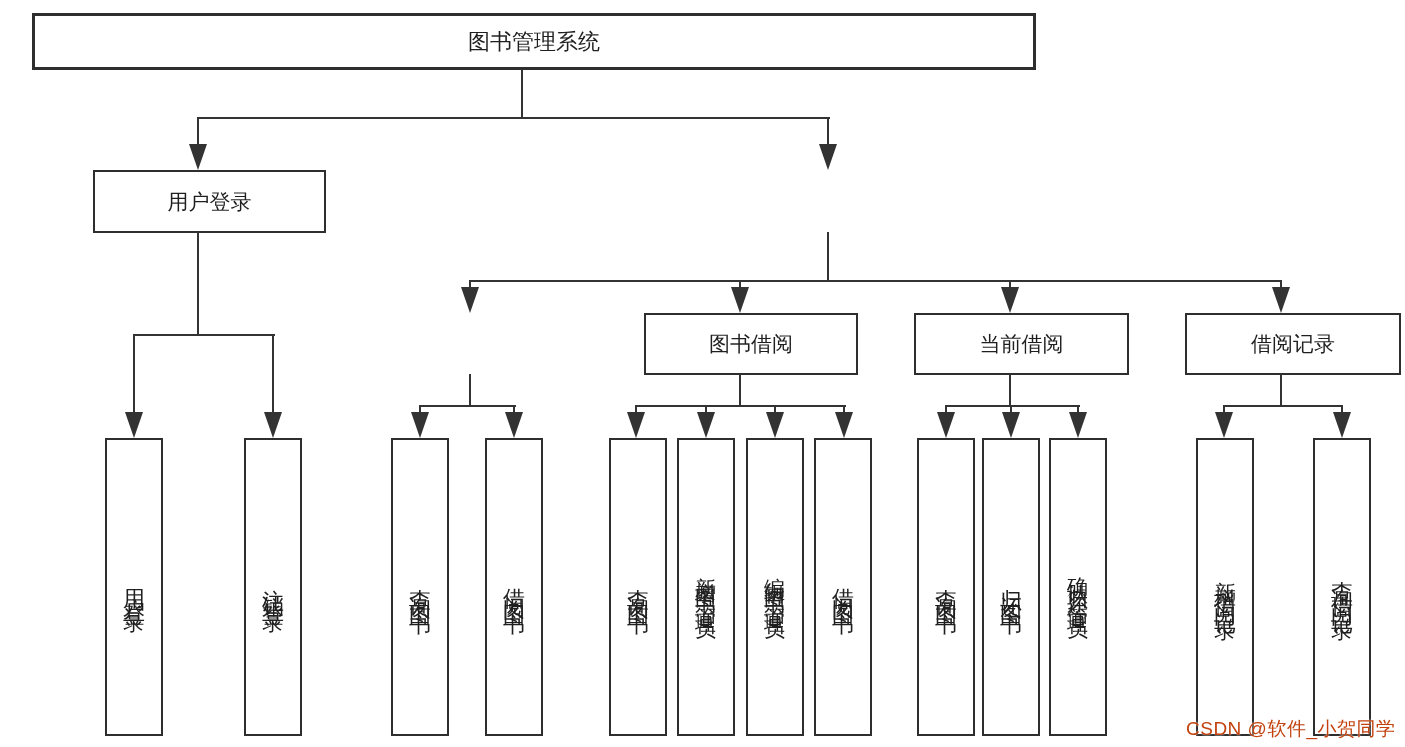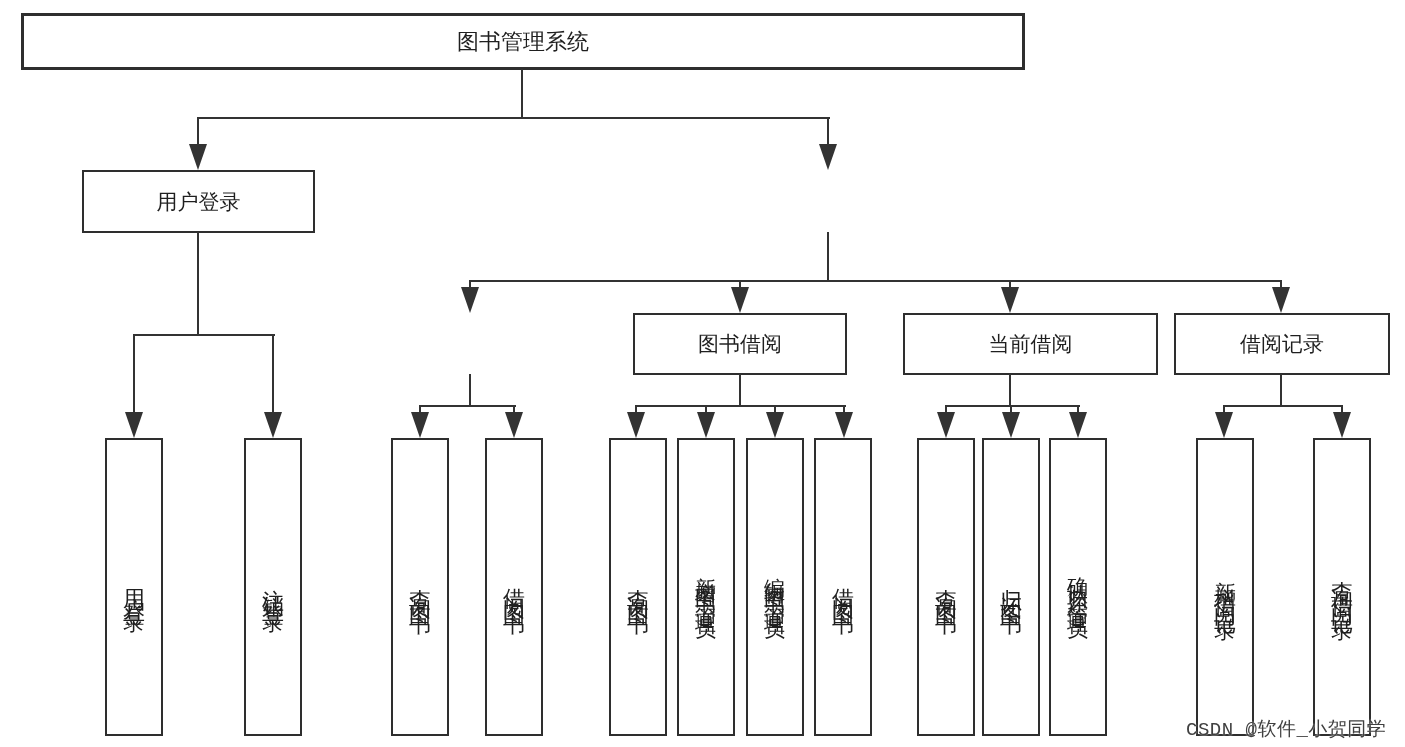--- a/index.html
+++ b/index.html
@@ -3,21 +3,21 @@
 <meta charset="utf-8">
 <style>
   html,body{margin:0;padding:0;background:#ffffff;}
   .canvas{
     position:relative;width:1405px;height:747px;background:#ffffff;
     font-family:"Liberation Sans","DejaVu Sans",sans-serif;
     color:#1f1f1f;overflow:hidden;
   }
   .box{
     position:absolute;box-sizing:border-box;border:2px solid #2e2e2e;background:#ffffff;
-    display:flex;align-items:center;justify-content:center;
+    display:flex;align-items:center;justify-content:center;margin-left:11px;
   }
   .box.root{border-width:3px;font-size:22px;}
   .box.lvl{font-size:21px;}
   .vbox{
     position:absolute;box-sizing:border-box;border:2px solid #2e2e2e;background:#ffffff;
     display:flex;align-items:center;justify-content:center;
     width:58px;top:438px;height:298px;
   }
   .vbox span{
     writing-mode:vertical-rl;text-orientation:mixed;
@@ -26,22 +26,22 @@
   .vbox.long span{letter-spacing:6px;font-size:21px;}
   .vl{position:absolute;width:2px;background:#333333;}
   .hl{position:absolute;height:2px;background:#333333;}
   .ar{
     position:absolute;width:0;height:0;
     border-left:9px solid transparent;border-right:9px solid transparent;
     border-top:26px solid #333333;
   }
   .watermark{
     position:absolute;top:716px;left:1186px;width:210px;
-    font-size:19px;color:#404040;letter-spacing:0.5px;white-space:nowrap;
-    text-shadow:0 0 2px #ffffff;z-index:5;font-family:Liberation Mono, monospace;
+    font-size:19px;color:#c2410c;letter-spacing:0.5px;white-space:nowrap;
+    text-shadow:0 0 2px #ffffff;z-index:5;
   }
 </style>
 </head>
 <body>
 
 <div class="canvas">
 
   <div class="box root" style="left:21px;top:13px;width:1004px;height:57px;">
     <span>图书管理系统</span>
   </div>
@@ -71,21 +71,21 @@
   <div class="vl" style="left:739px;top:280px;height:9px;"></div>
   <div class="ar" style="left:731px;top:287px;"></div>
   <div class="vl" style="left:1009px;top:280px;height:9px;"></div>
   <div class="ar" style="left:1001px;top:287px;"></div>
   <div class="vl" style="left:1280px;top:280px;height:9px;"></div>
   <div class="ar" style="left:1272px;top:287px;"></div>
 
   <div class="box lvl" style="left:633px;top:313px;width:214px;height:62px;">
     <span>图书借阅</span>
   </div>
-  <div class="box lvl" style="left:903px;top:313px;width:255px;height:62px;">
+  <div class="box lvl" style="left:903px;top:313px;width:215px;height:62px;">
     <span>当前借阅</span>
   </div>
   <div class="box lvl" style="left:1174px;top:313px;width:216px;height:62px;">
     <span>借阅记录</span>
   </div>
 
   <div class="vl" style="left:469px;top:374px;height:33px;"></div>
   <div class="hl" style="left:419px;top:405px;width:97px;"></div>
   <div class="vl" style="left:419px;top:405px;height:8px;"></div>
   <div class="ar" style="left:411px;top:412px;"></div>

